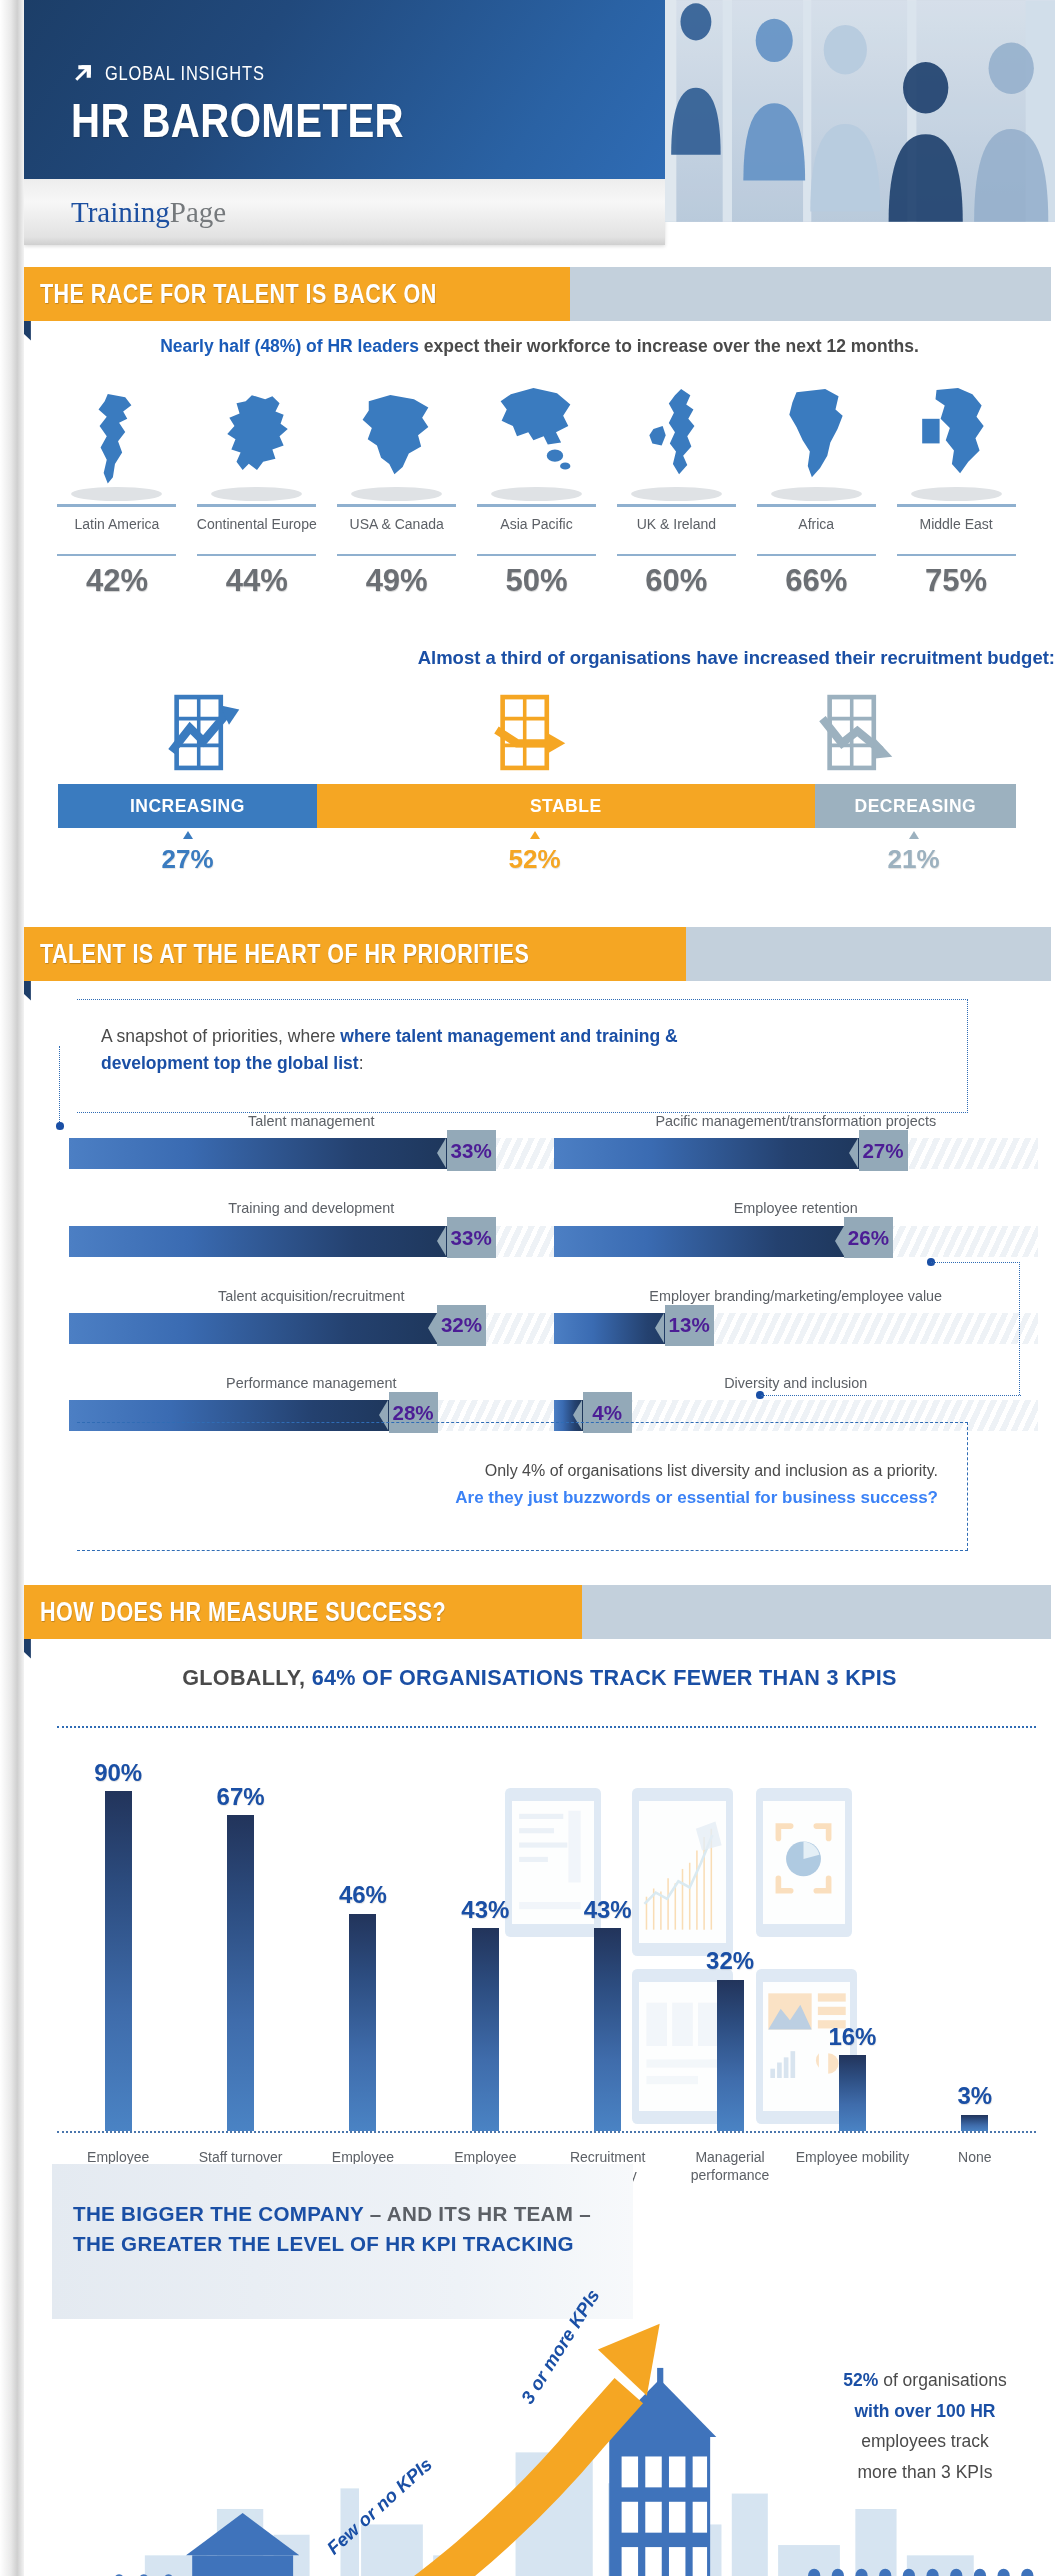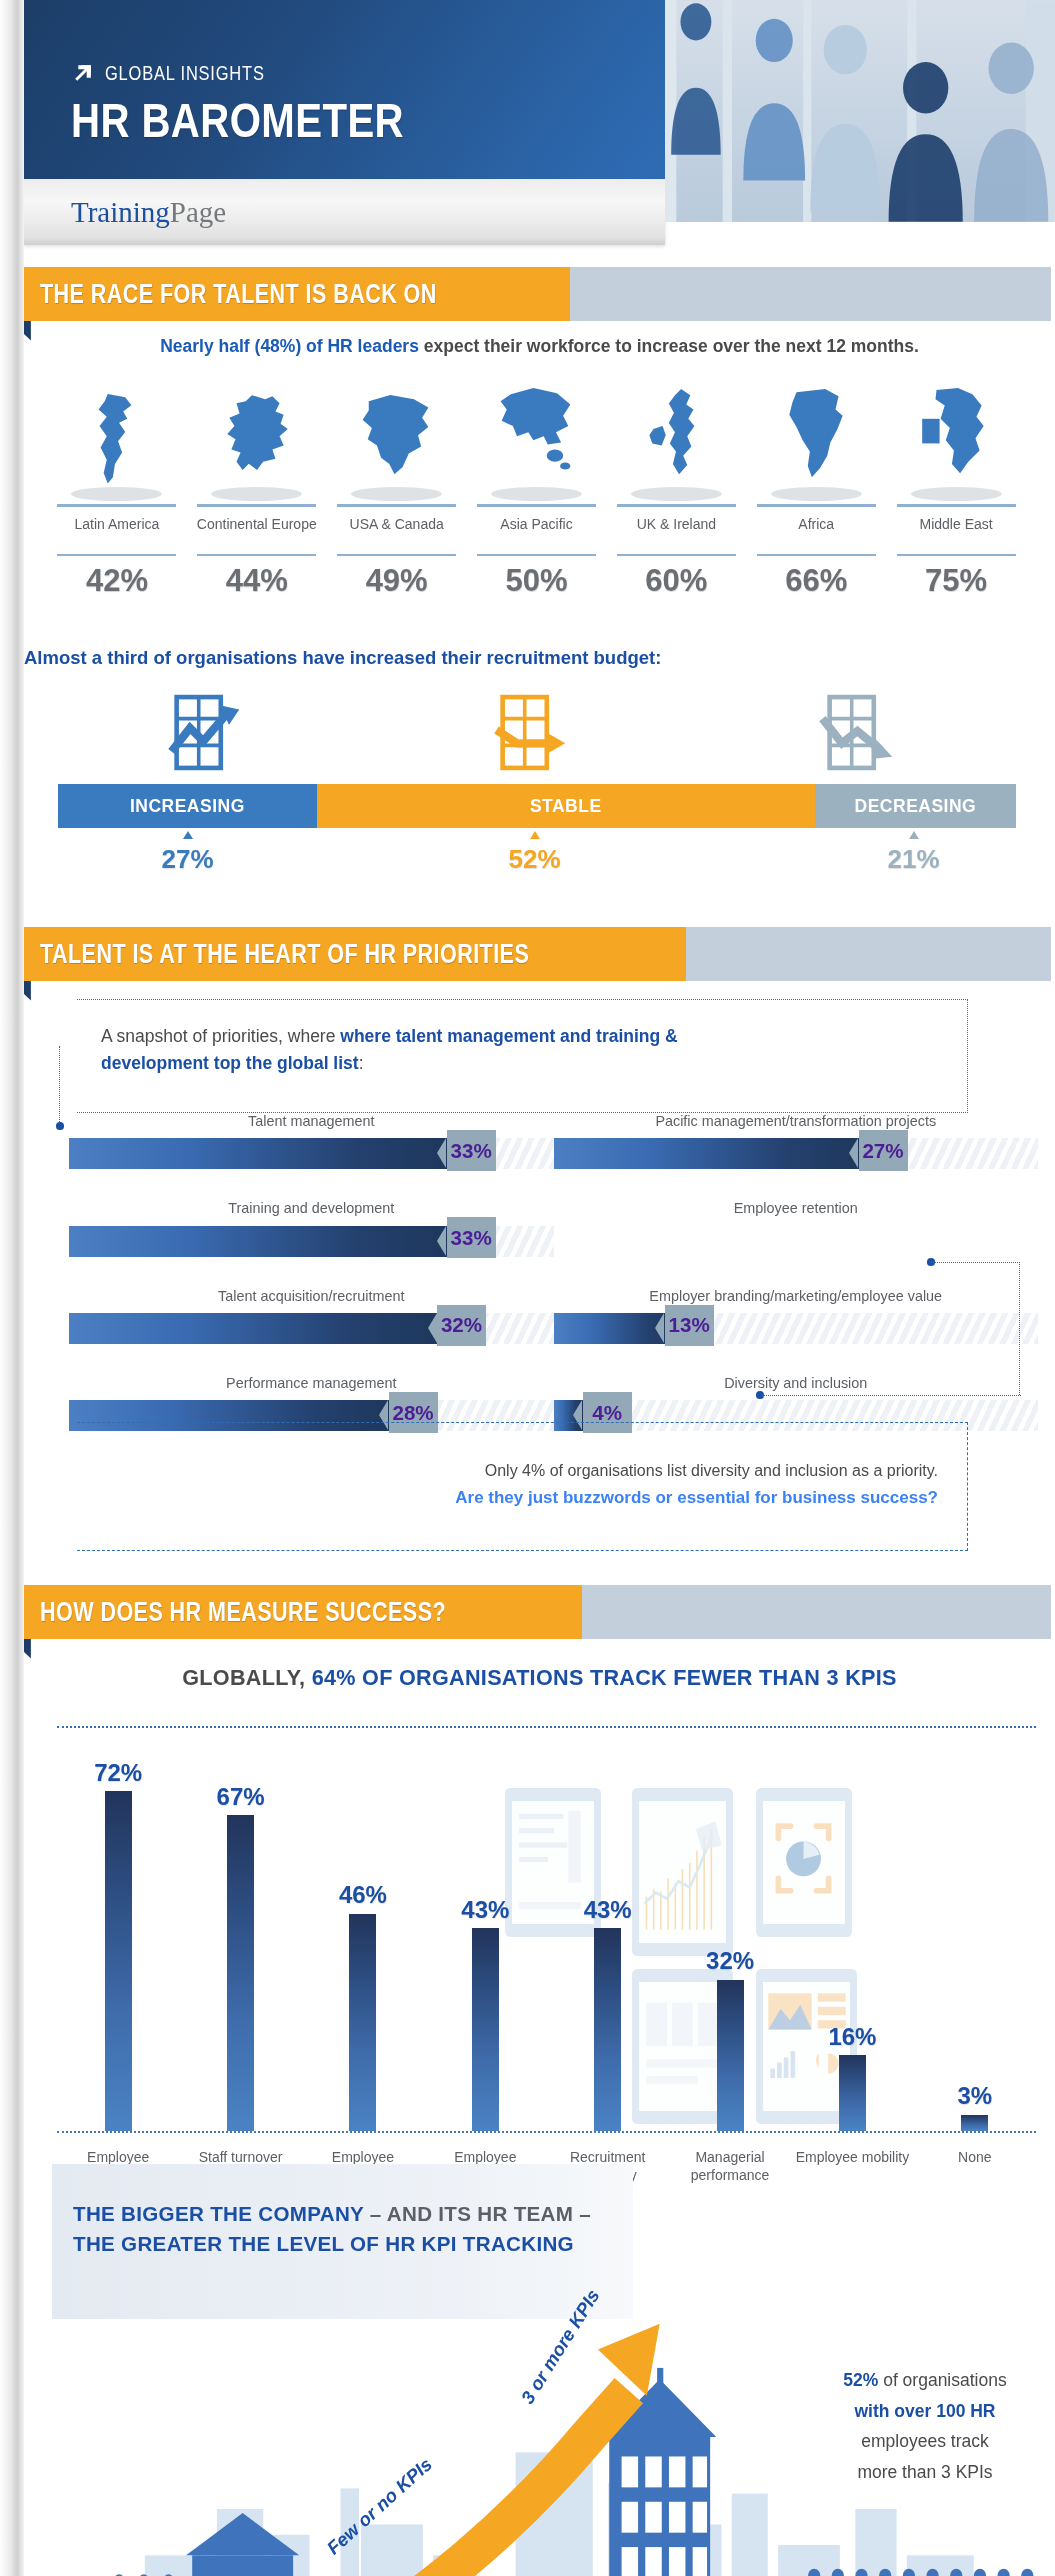--- a/index.html
+++ b/index.html
@@ -96,21 +96,21 @@
     font-family:"Liberation Sans Narrow","Liberation Sans",sans-serif;
   }
   .region .rule2 { height:2.1px; background:#8fb0cf; width:85%; margin:0 auto 7.2px; }
   .region .rval {
     font-size:31px; font-weight:bold; color:#6b6f74;
     font-family:"Liberation Sans Narrow","Liberation Sans",sans-serif;
     text-shadow:0.5px 1px 1px rgba(0,0,0,.18);
   }
 
   .s1-sub {
-    position:absolute; left:24px; width:1031px; text-align:left;
+    position:absolute; left:24px; width:1031px; text-align:right;
     font-size:18.5px; font-weight:bold; color:#1a4fa5;
     font-family:"Liberation Sans Narrow","Liberation Sans",sans-serif;
   }
 
   .budget-icons { position:absolute; left:47px; width:979px; display:flex; }
   .budget-icons > div { flex:1; display:flex; justify-content:center; }
   .budget-bar { position:absolute; left:58px; width:958px; height:44px; display:flex; }
   .budget-bar > div {
     display:flex; align-items:center; justify-content:center;
     color:#fff; font-size:17.5px; font-weight:bold; letter-spacing:0.5px;
@@ -507,20 +507,24 @@
     <div class="prow">
       <div class="pcell">
         <div class="plabel">Training and development</div>
         <div class="ptrack">
           <div class="pfill" style="width:82%;"></div>
           <div class="pbadge" style="left:calc(82% - 19.6px);">33%</div>
         </div>
       </div>
       <div class="pcell">
         <div class="plabel">Employee retention</div>
+        <div class="ptrack">
+          <div class="pfill" style="width:64%;"></div>
+          <div class="pbadge" style="left:calc(64% - 19.6px);">26%</div>
+        </div>
       </div>
     </div>
 
     <div class="prow">
       <div class="pcell">
         <div class="plabel">Talent acquisition/recruitment</div>
         <div class="ptrack">
           <div class="pfill" style="width:80%;"></div>
           <div class="pbadge" style="left:calc(80% - 19.6px);">32%</div>
         </div>
@@ -652,21 +656,21 @@
           <path d="M108 166 a20 20 0 0 1 0 -28 v14 z" fill="#f7cb96"></path>
           <path d="M126 138 a20 20 0 0 1 0 40 z" fill="#f7cb96"></path>
         </svg>
       </div>
     </div>
   </div>
 
   <div class="kpichart" style="top:1741px;">
     <div class="kpibars">
       <div class="kcol">
-        <div class="kval" style="bottom:344px;">72%</div>
+        <div class="kval" style="bottom:344px;">90%</div>
         <div class="kbar" style="height:340px;"></div>
       </div>
       <div class="kcol">
         <div class="kval" style="bottom:320px;">67%</div>
         <div class="kbar" style="height:316px;"></div>
       </div>
       <div class="kcol">
         <div class="kval" style="bottom:222px;">46%</div>
         <div class="kbar" style="height:217px;"></div>
       </div>

